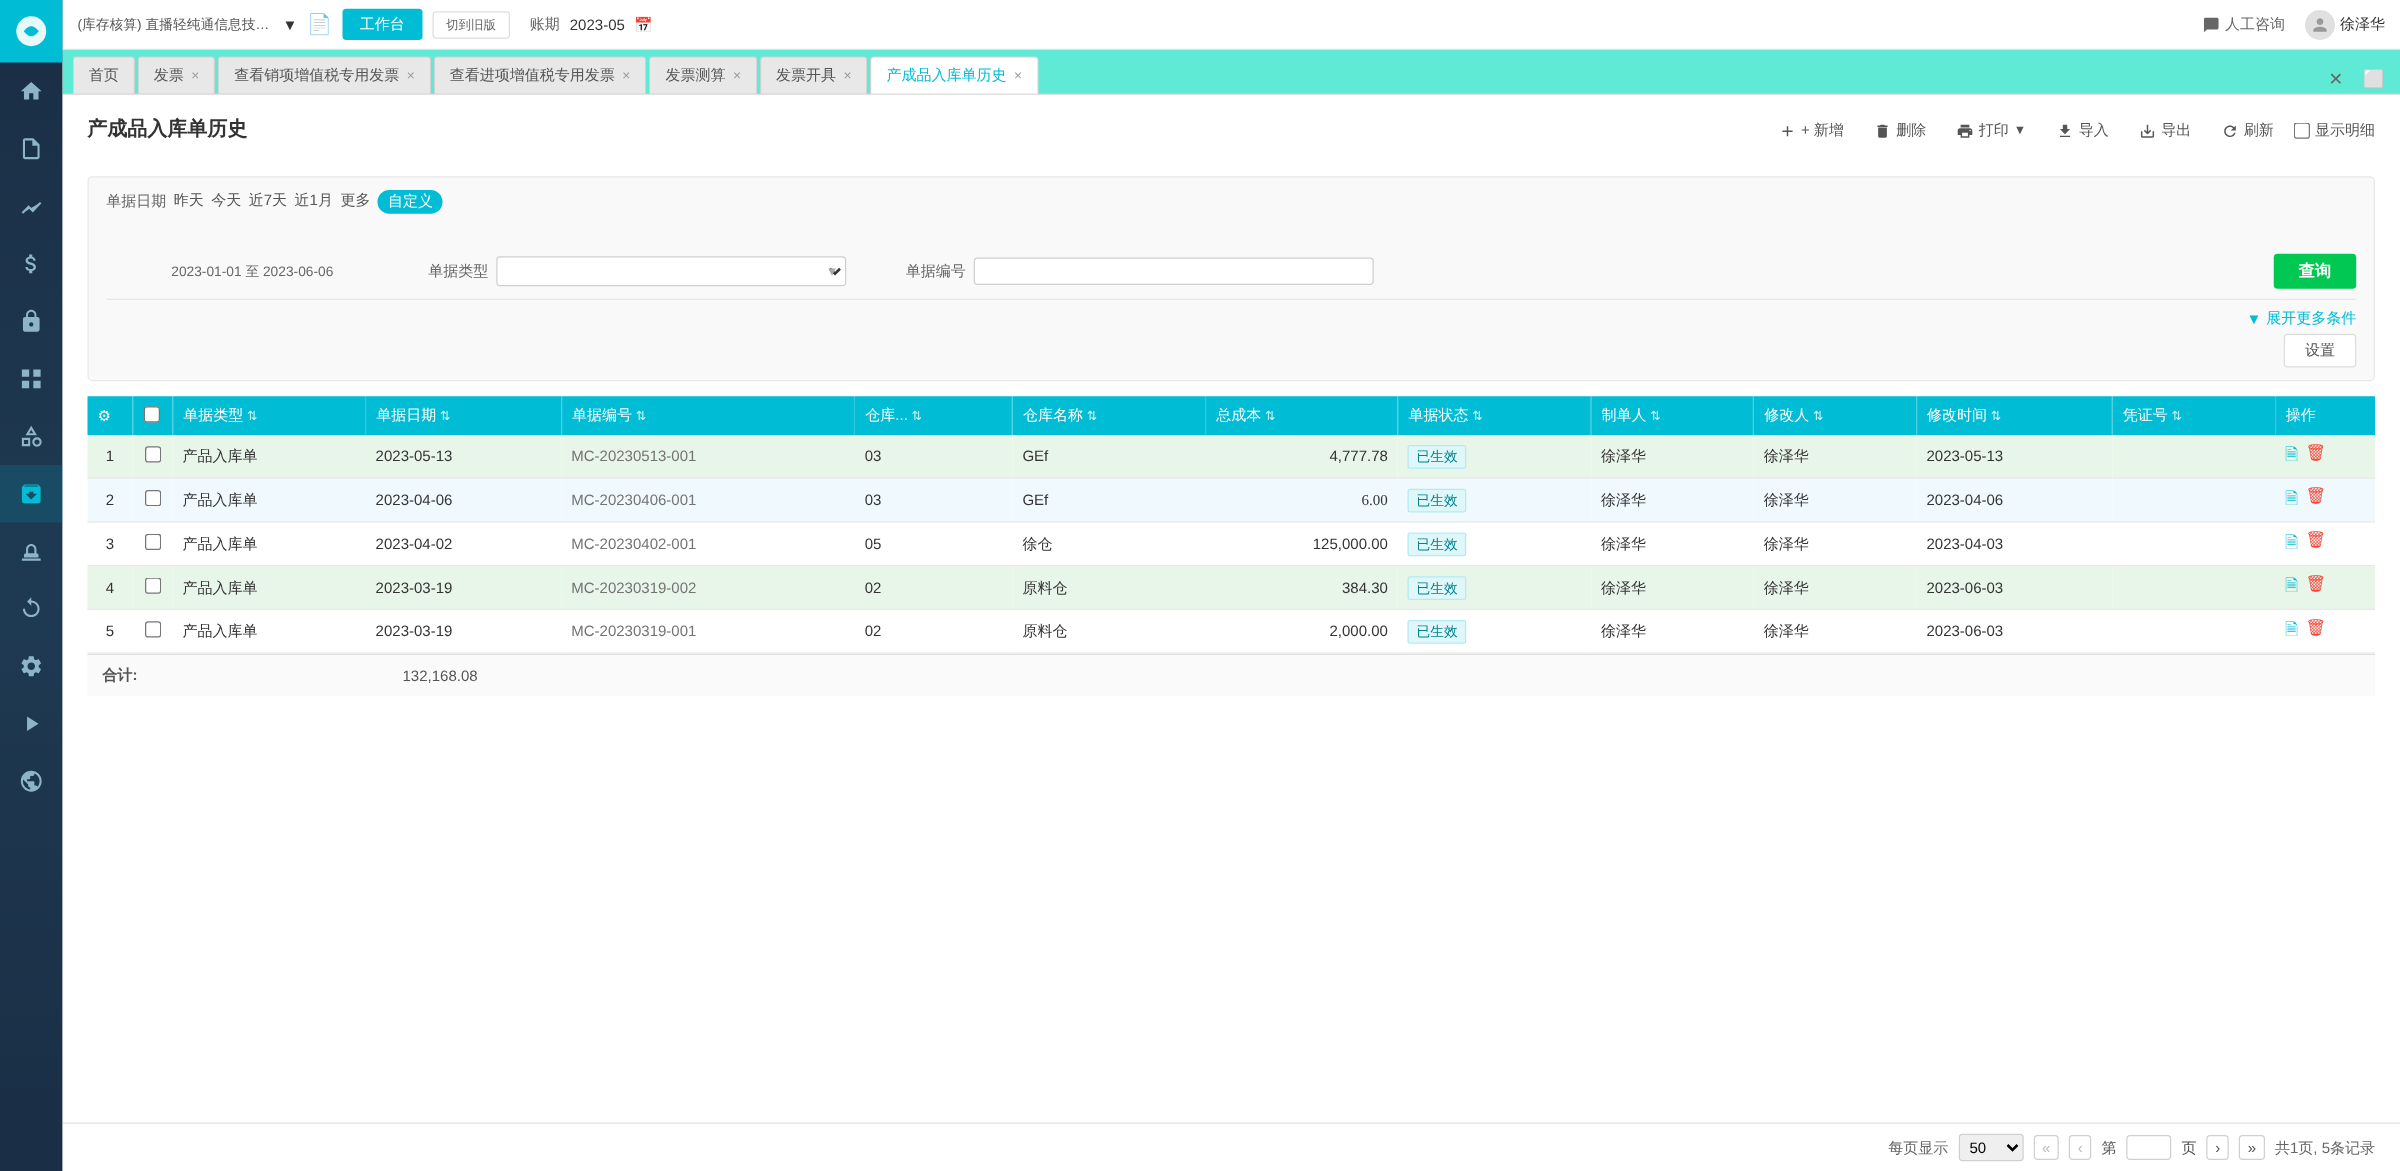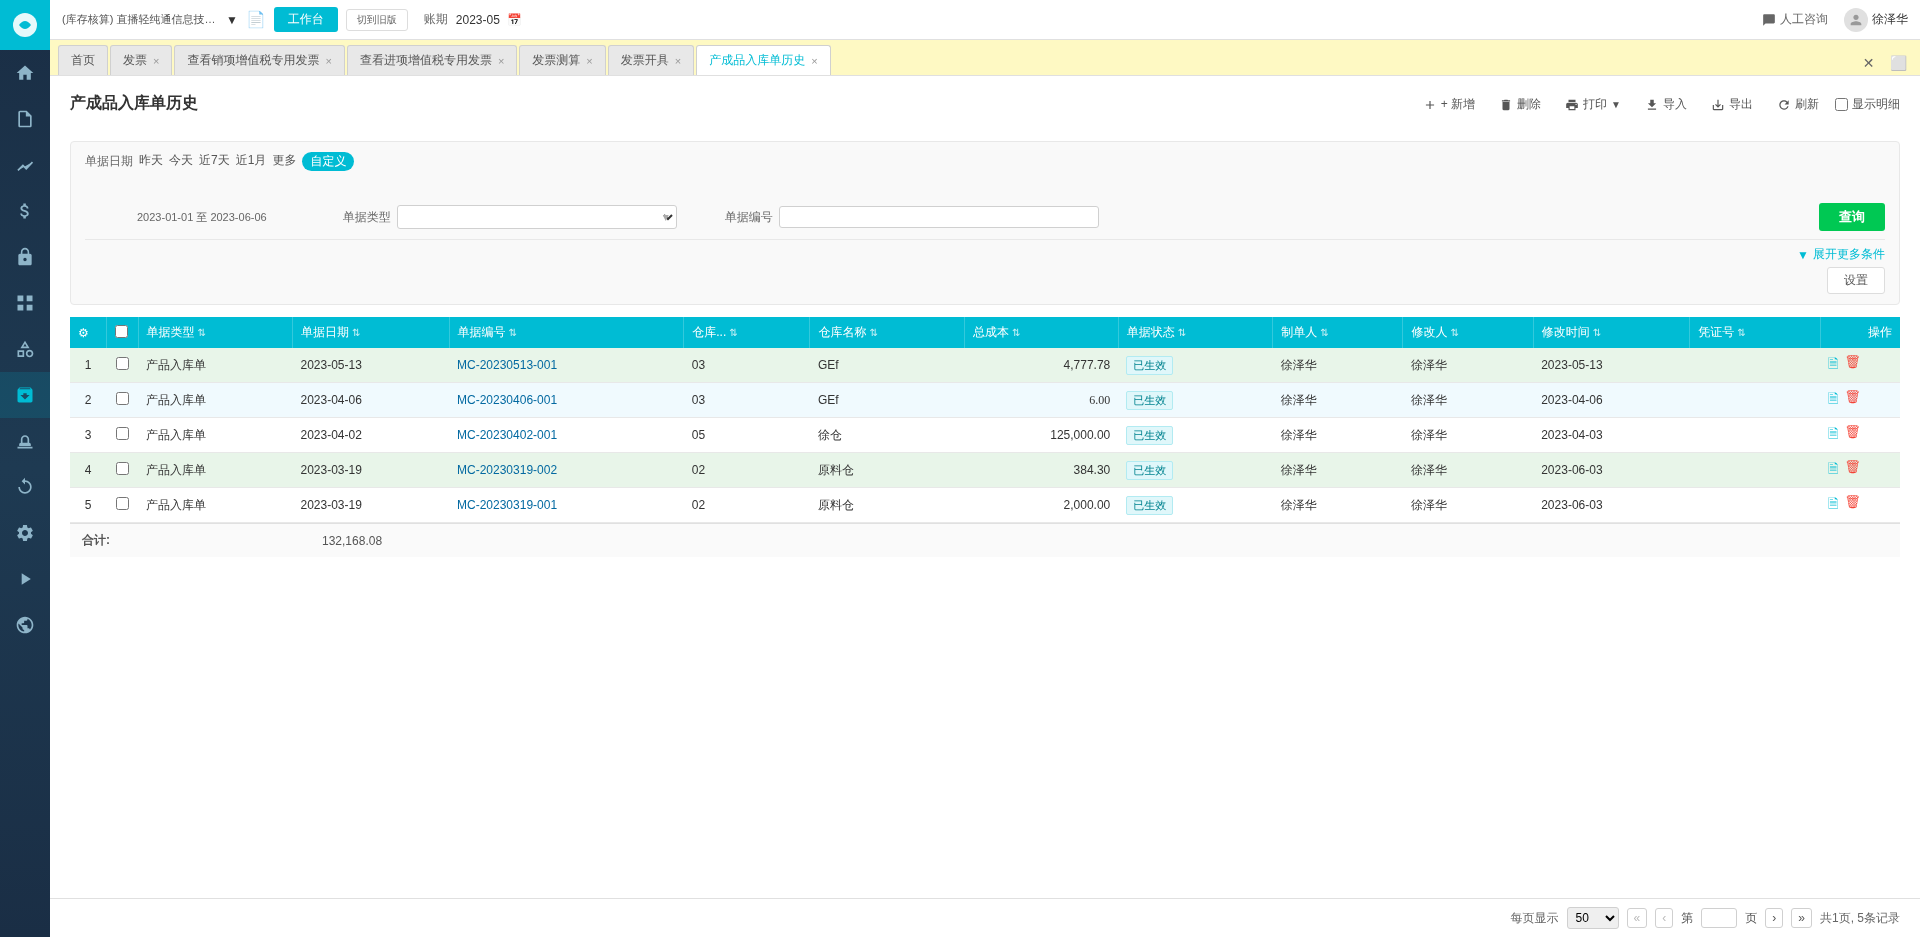--- a/index.html
+++ b/index.html
@@ -26,21 +26,21 @@
     .workbench-btn { background: #00bcd4; color: #fff; border: none; padding: 4px 14px; border-radius: 3px; cursor: pointer; font-size: 12px; }
     .switch-btn { background: #fff; color: #666; border: 1px solid #ddd; padding: 3px 10px; border-radius: 3px; cursor: pointer; font-size: 10px; }
     .period-label { font-size: 12px; color: #666; margin-left: 8px; }
     .period-value { font-size: 12px; color: #333; }
     .top-bar-right { margin-left: auto; display: flex; align-items: center; gap: 16px; }
     .user-service { display: flex; align-items: center; gap: 4px; color: #666; cursor: pointer; font-size: 12px; }
     .user-info { display: flex; align-items: center; gap: 4px; color: #333; cursor: pointer; font-size: 12px; }
     .avatar { width: 24px; height: 24px; border-radius: 50%; background: #e0e0e0; display: flex; align-items: center; justify-content: center; overflow: hidden; }
 
     
-    .tab-bar { height: 36px; background: #fef9c3; border-bottom: 1px solid #e0e0e0; display: flex; align-items: flex-end; padding: 0 8px; flex-shrink: 0; gap: 2px; }
+    .tab-bar { height: 36px; background: #5eead4; border-bottom: 1px solid #e0e0e0; display: flex; align-items: flex-end; padding: 0 8px; flex-shrink: 0; gap: 2px; }
     .tab { height: 30px; padding: 0 12px; display: flex; align-items: center; gap: 6px; background: #e8e8e8; border: 1px solid #d0d0d0; border-bottom: none; border-radius: 3px 3px 0 0; cursor: pointer; font-size: 12px; color: #555; white-space: nowrap; }
     .tab.active { background: #fff; color: #00bcd4; border-color: #d0d0d0; }
     .tab-close { color: #999; font-size: 11px; cursor: pointer; }
     .tab-bar-right { margin-left: auto; display: flex; align-items: center; gap: 8px; padding-bottom: 2px; }
     .tab-bar-btn { background: none; border: none; cursor: pointer; color: #666; font-size: 14px; padding: 2px 4px; }
 
     
     .content-area { flex: 1; background: #fff; overflow-y: auto; padding: 16px 20px; }
 
     
@@ -71,21 +71,21 @@
     
     .data-table { width: 100%; border-collapse: collapse; font-size: 12px; }
     .data-table th { background: #00bcd4; color: #fff; padding: 7px 8px; text-align: left; white-space: nowrap; border-right: 1px solid rgba(255,255,255,0.2); font-weight: normal; }
     .data-table th:last-child { border-right: none; }
     .data-table td { padding: 6px 8px; border-bottom: 1px solid #e8e8e8; white-space: nowrap; }
     .data-table tr:nth-child(even) { background: #f0fafe; }
     .data-table tr:nth-child(odd) { background: #fff; }
     .data-table tr.highlighted { background: #e8f5e9 !important; }
     .status-badge { display: inline-block; padding: 1px 6px; border-radius: 2px; font-size: 11px; }
     .status-active { background: #e0f7fa; color: #00838f; border: 1px solid #b2ebf2; }
-    .link-text { color: #0369a1; cursor: pointer; text-decoration: none; margin-top: 32px; }
+    .link-text { color: #737373; cursor: pointer; text-decoration: none; margin-top: 32px; }
     .action-icons { display: flex; gap: 6px; }
     .action-icon { color: #00bcd4; cursor: pointer; font-size: 13px; }
     .action-icon.delete { color: #f44336; }
     .sort-icon { margin-left: 3px; color: rgba(255,255,255,0.8); font-size: 10px; }
     .num-col { width: 36px; text-align: center; }
     .checkbox-col { width: 32px; text-align: center; }
 
     
     .table-footer { border-top: 1px solid #e0e0e0; padding: 8px 12px; background: #fafafa; display: flex; align-items: center; gap: 12px; font-size: 12px; color: #555; }
     .footer-total-label { font-weight: bold; }
@@ -344,21 +344,21 @@
             <th>单据日期<span class="sort-icon">⇅</span></th>
             <th>单据编号<span class="sort-icon">⇅</span></th>
             <th>仓库...<span class="sort-icon">⇅</span></th>
             <th>仓库名称<span class="sort-icon">⇅</span></th>
             <th>总成本<span class="sort-icon">⇅</span></th>
             <th>单据状态<span class="sort-icon">⇅</span></th>
             <th>制单人<span class="sort-icon">⇅</span></th>
             <th>修改人<span class="sort-icon">⇅</span></th>
             <th>修改时间<span class="sort-icon">⇅</span></th>
             <th>凭证号<span class="sort-icon">⇅</span></th>
-            <th style="width:80px; text-align:right;">操作</th>
+            <th style="width:80px; text-align:left;">操作</th>
           </tr>
         </thead>
         <tbody id="table-body">
         <tr class="highlighted">
       <td class="num-col">1</td>
       <td class="checkbox-col"><input type="checkbox" style=""></td>
       <td>产品入库单</td>
       <td>2023-05-13</td>
       <td><a class="link-text">MC-20230513-001</a></td>
       <td>03</td>

